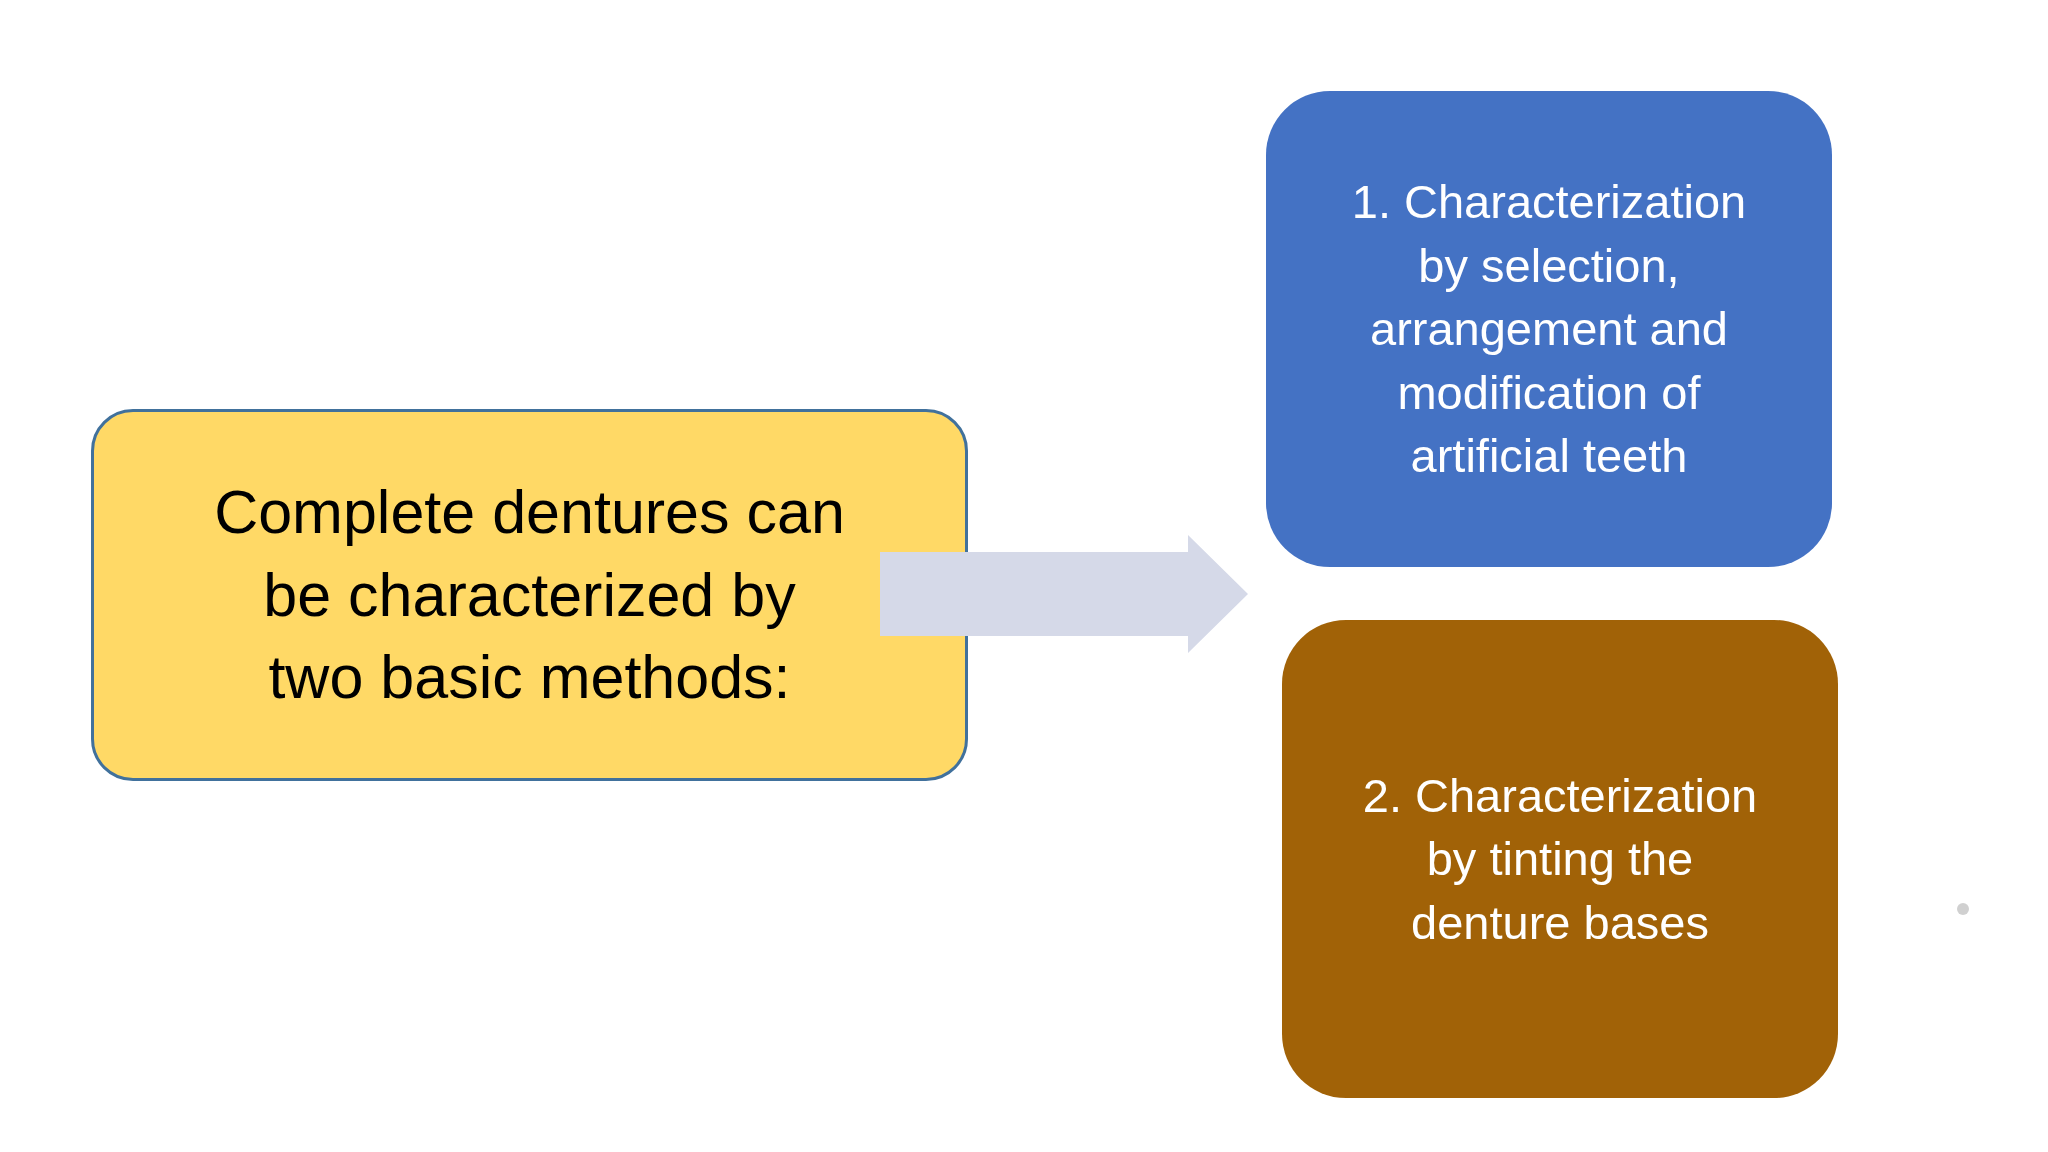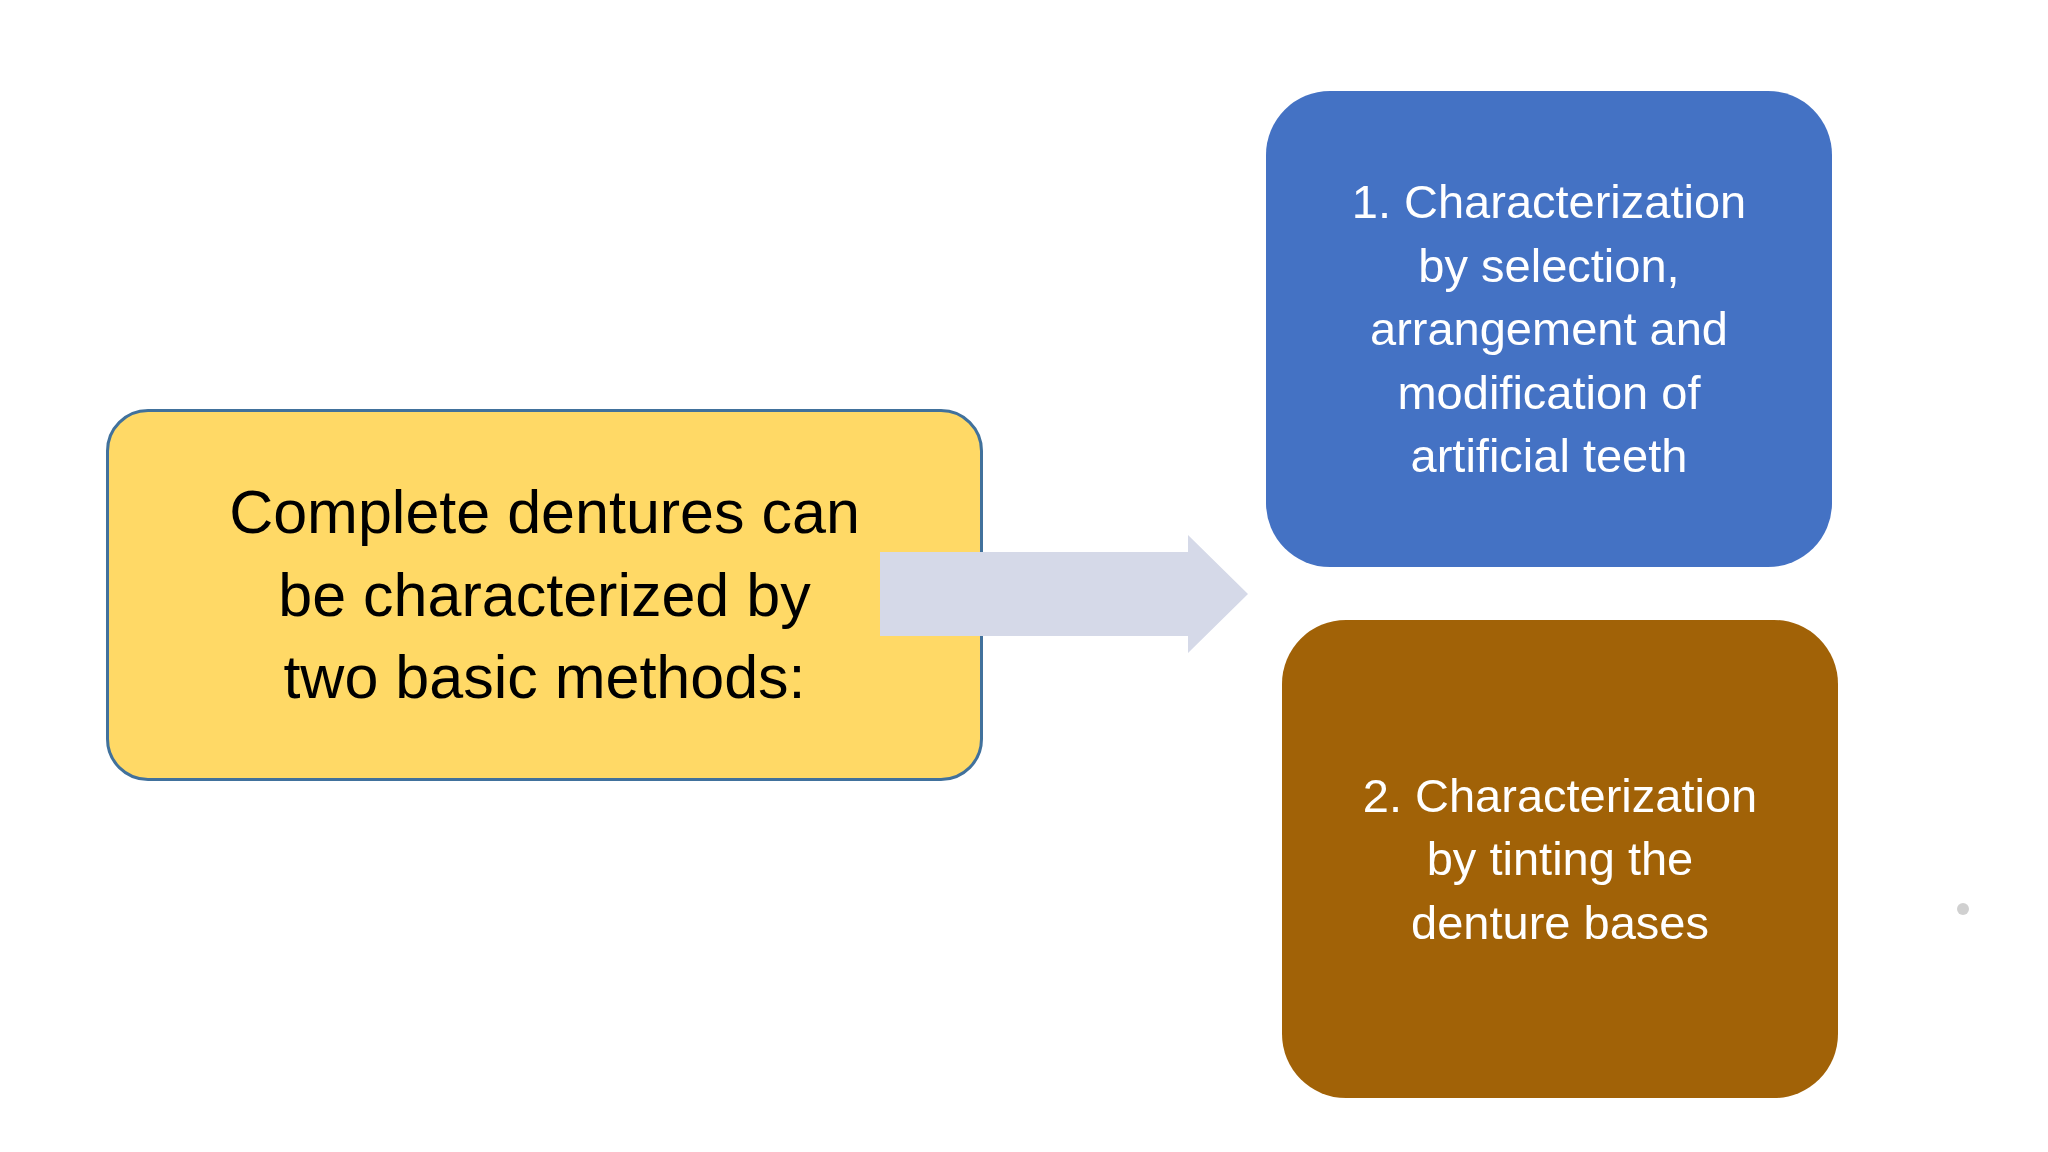--- a/index.html
+++ b/index.html
@@ -18,21 +18,21 @@
   .shape-box {
     position: absolute;
     display: flex;
     align-items: center;
     justify-content: center;
     text-align: center;
     box-sizing: border-box;
     white-space: pre-line;
   }
   .source-box {
-    left: 106px;
+    left: 91px;
     top: 409px;
     width: 877px;
     height: 372px;
     border-radius: 42px;
     border: 3px solid #41719C;
     color: #000000;
     font-size: 61px;
     line-height: 1.36;
     padding: 0 28px;
   }

